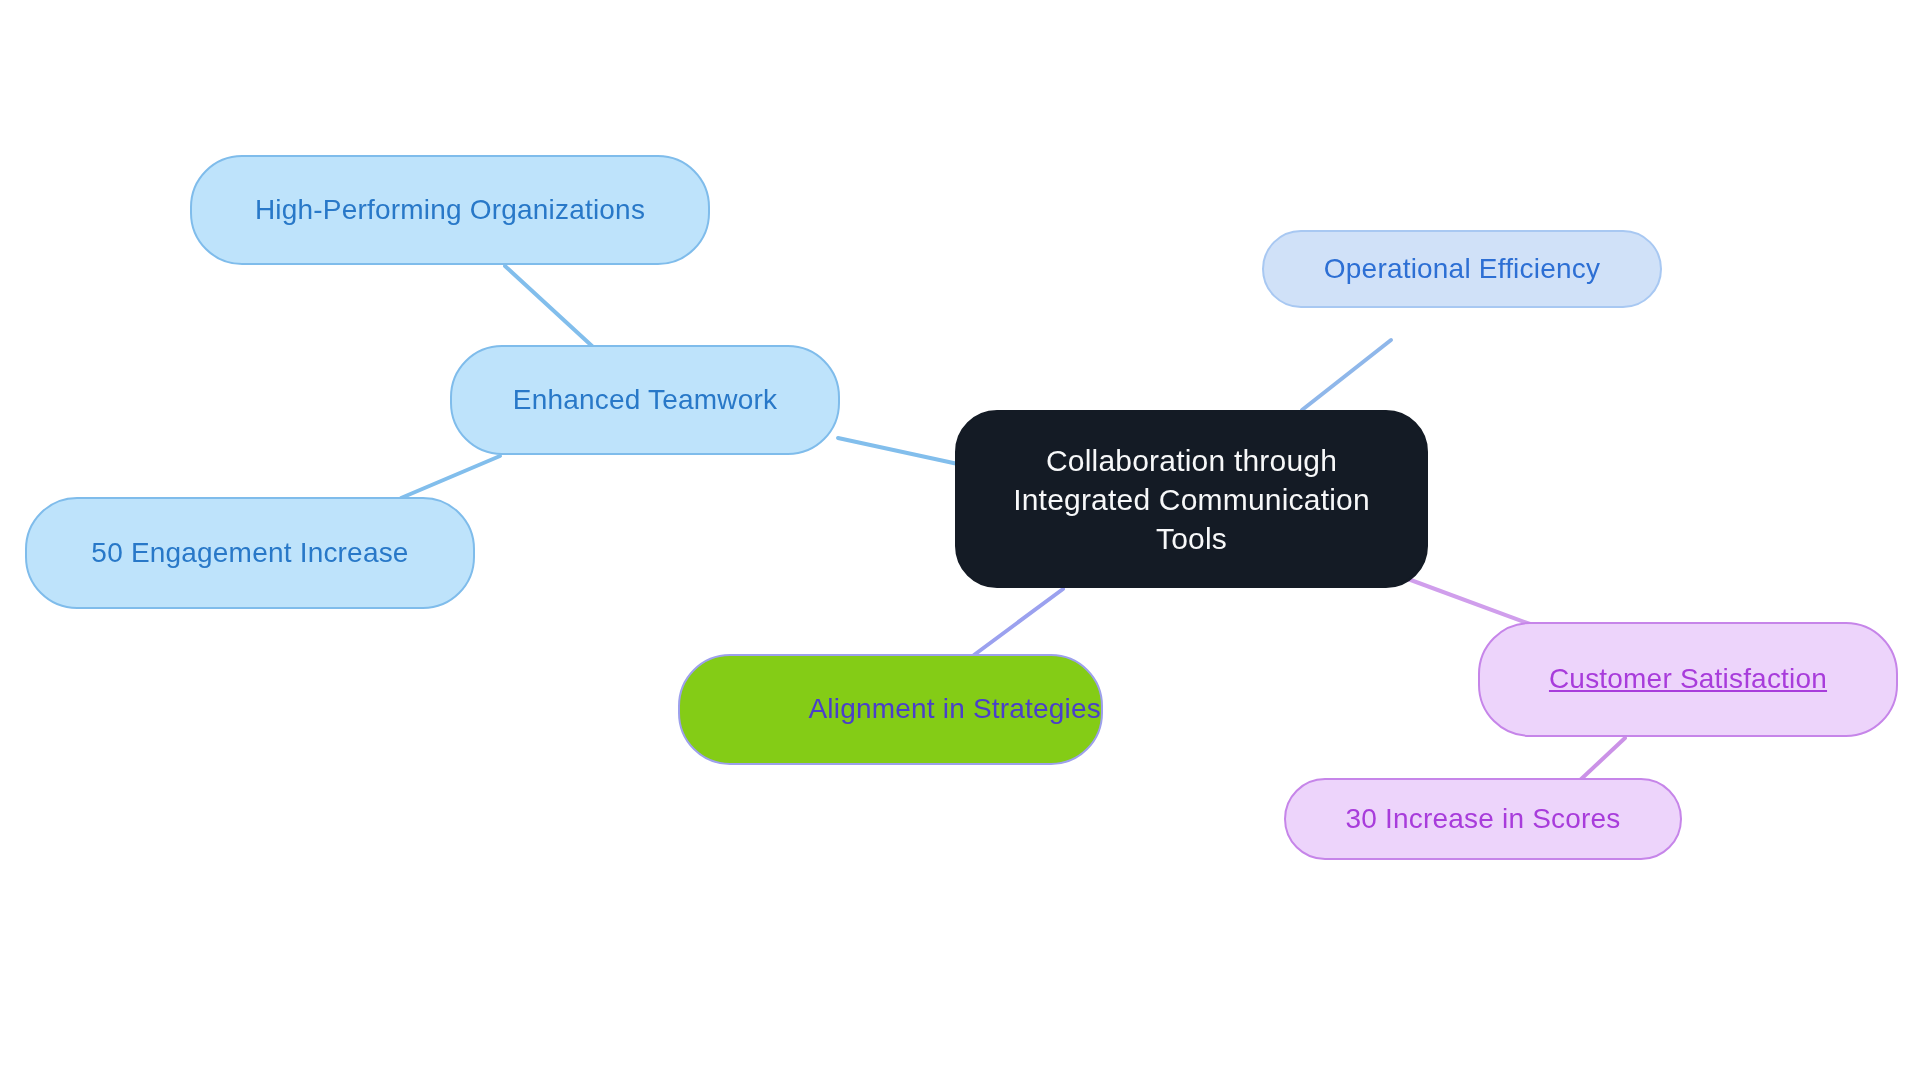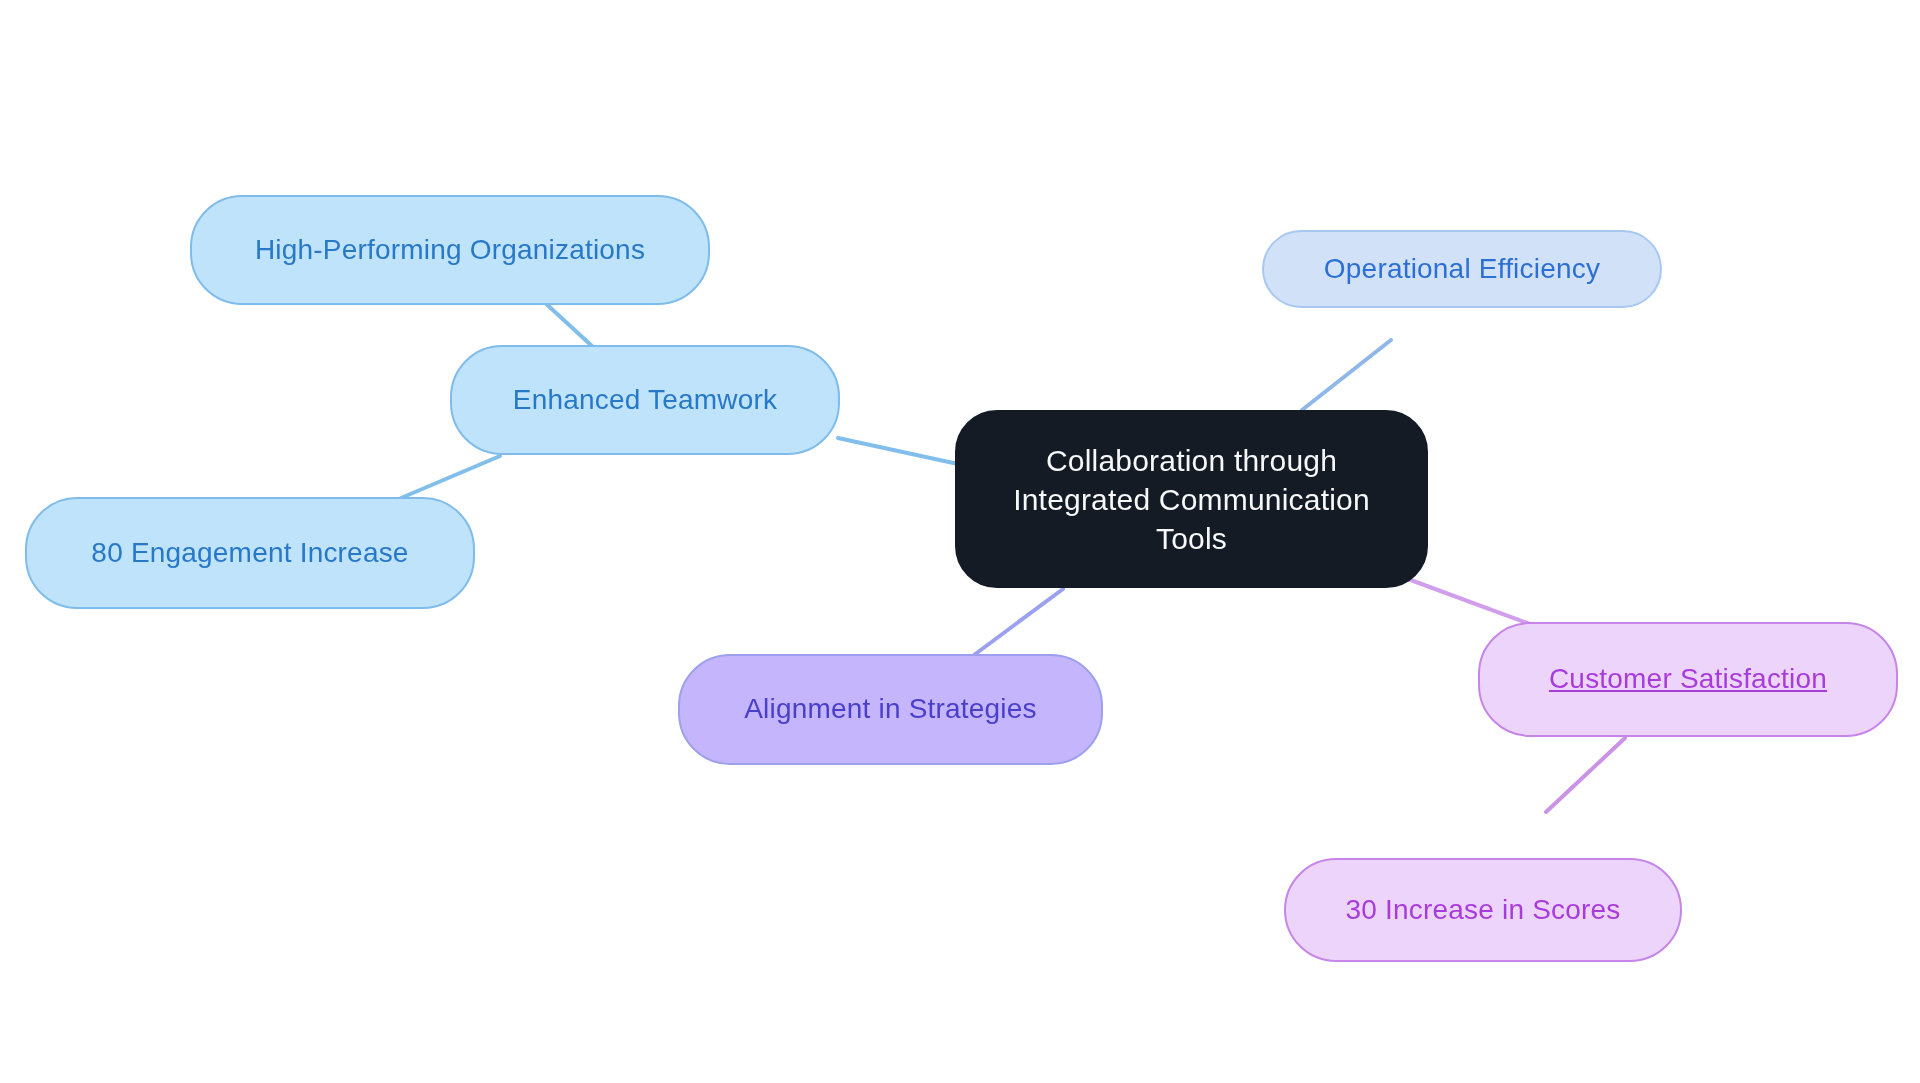--- a/index.html
+++ b/index.html
@@ -41,48 +41,49 @@
     background: #bee3fb;
     border: 2px solid #7fbceb;
     color: #2878c8;
   }
   .family-skyblue {
     background: #d0e1f8;
     border: 2px solid #a8c8f2;
     color: #2d6fd4;
   }
   .family-periwinkle {
-    background: #c4b5fd;
+    background: #84cc16;
     border: 2px solid #9da0ec;
     color: #4a3fcb;
+    justify-content: flex-end;
   }
   .family-purple {
     background: #edd4fb;
     border: 2px solid #c685e9;
     color: #a83cdb;
   }
   .family-dark {
     background: #141b25;
     border: 2px solid #141b25;
     color: #f7f8f9;
   }
   
   .n-central {
     left: 955px; top: 410px; width: 473px; height: 178px;
     border-radius: 42px;
     font-size: 30px;
     padding: 0 38px;
   }
   .n-enhanced    { left: 450px;  top: 345px; width: 390px; height: 110px; }
-  .n-highperf    { left: 190px;  top: 155px; width: 520px; height: 110px; margin-top: 40px; }
+  .n-highperf    { left: 190px;  top: 155px; width: 520px; height: 110px; }
   .n-engagement  { left: 25px;   top: 497px; width: 450px; height: 112px; }
   .n-operational { left: 1262px; top: 230px; width: 400px; height: 78px; }
   .n-alignment   { left: 678px;  top: 654px; width: 425px; height: 111px; }
   .n-customer    { left: 1478px; top: 622px; width: 420px; height: 115px; text-decoration: underline; }
-  .n-scores      { left: 1284px; top: 858px; width: 398px; height: 104px; }
+  .n-scores      { left: 1284px; top: 778px; width: 398px; height: 82px; }
 </style>
 </head>
 <body>
 
 <div id="canvas">
 
   <svg id="edges" width="1920" height="1083" viewBox="0 0 1920 1083">
     <line x1="505" y1="266" x2="592" y2="346" stroke="#82beec" stroke-width="4" stroke-linecap="round"></line>
     <line x1="500" y1="456" x2="401" y2="498" stroke="#82beec" stroke-width="4" stroke-linecap="round"></line>
     <line x1="838" y1="438" x2="958" y2="464" stroke="#82beec" stroke-width="4" stroke-linecap="round"></line>
@@ -98,21 +99,21 @@
 
   <div class="node family-blue n-enhanced">
     <span>Enhanced Teamwork</span>
   </div>
 
   <div class="node family-blue n-highperf">
     <span>High-Performing Organizations</span>
   </div>
 
   <div class="node family-blue n-engagement">
-    <span>80 Engagement Increase</span>
+    <span>50 Engagement Increase</span>
   </div>
 
   <div class="node family-skyblue n-operational">
     <span>Operational Efficiency</span>
   </div>
 
   <div class="node family-periwinkle n-alignment">
     <span>Alignment in Strategies</span>
   </div>
 

